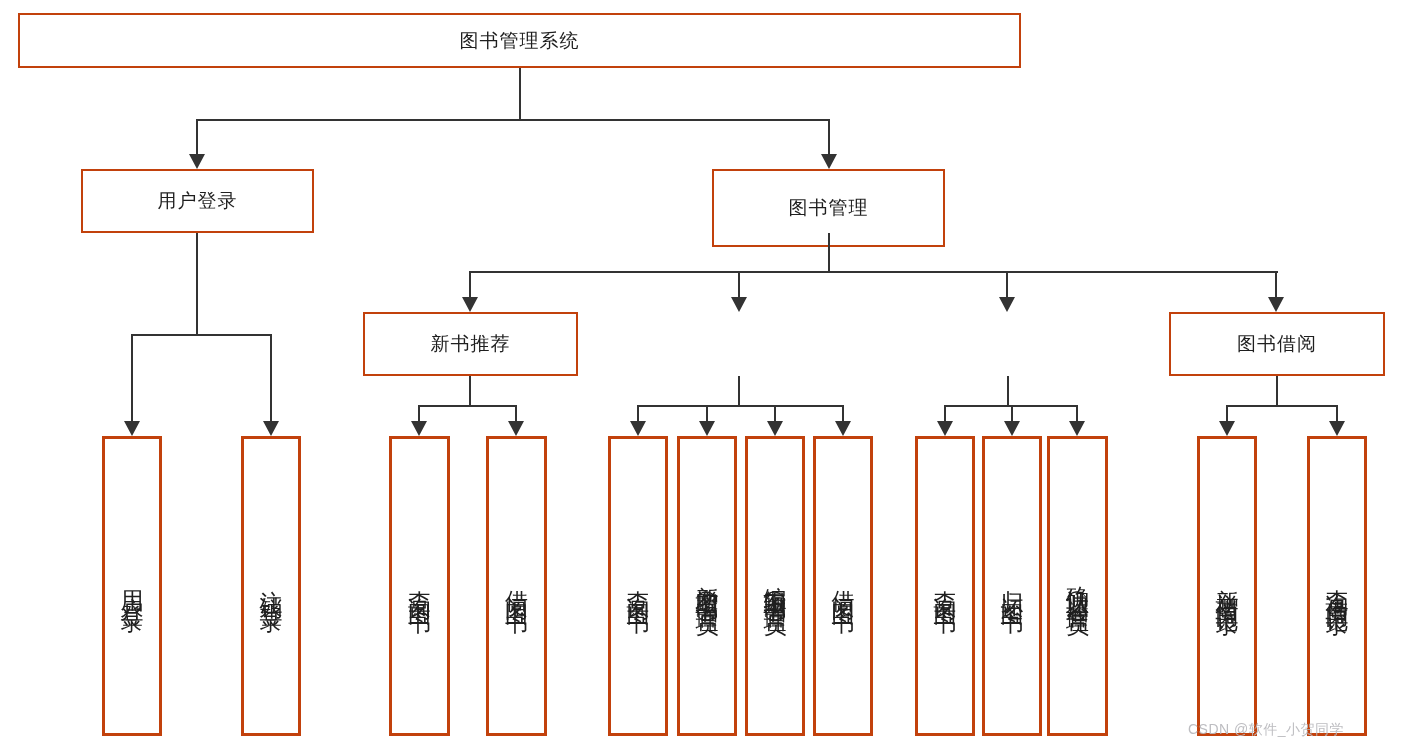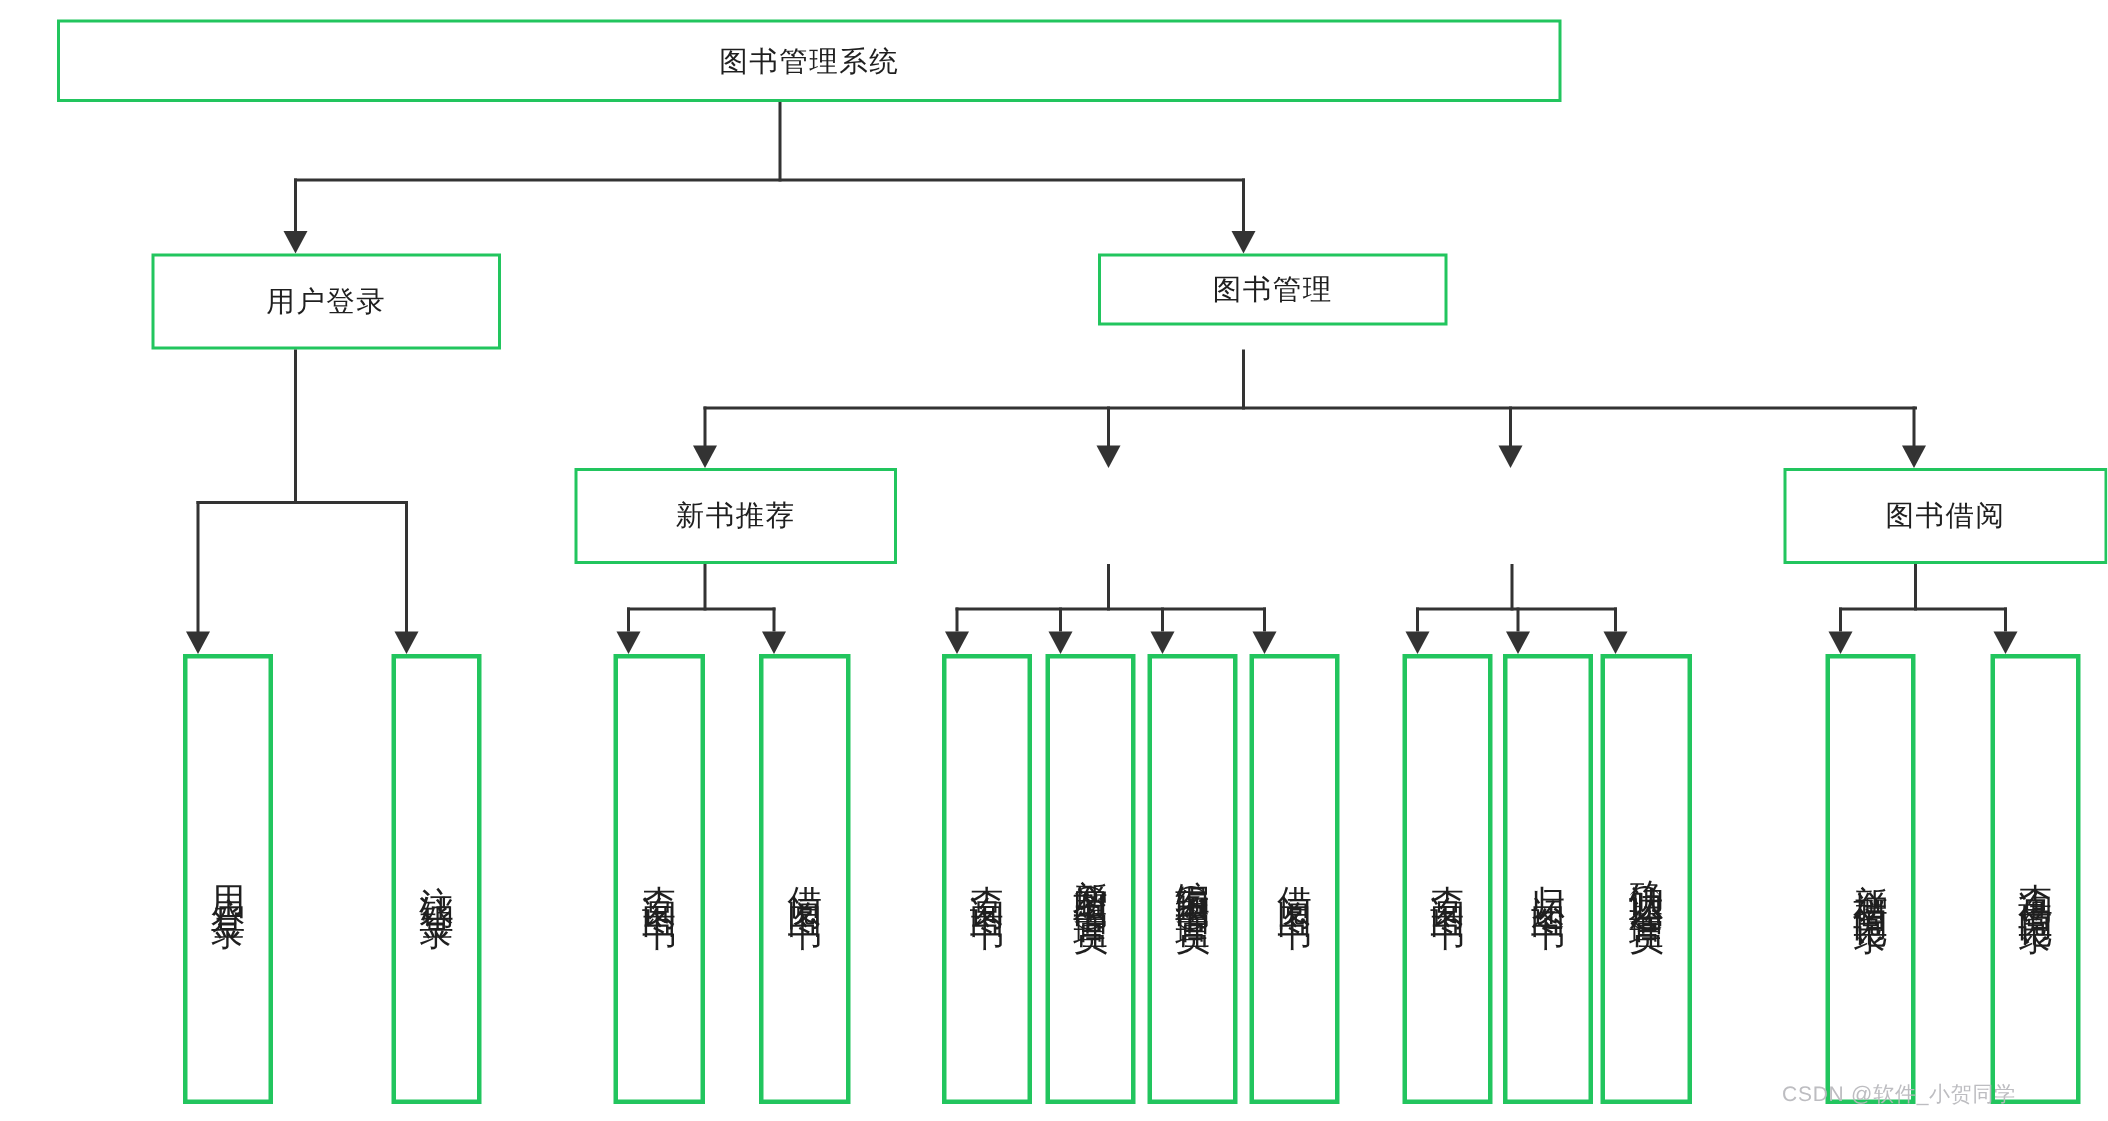--- a/index.html
+++ b/index.html
@@ -10,28 +10,27 @@
   }
   .canvas {
     position: relative;
     width: 1405px;
     height: 747px;
     background: #ffffff;
     overflow: hidden;
   }
   .box {
     position: absolute;
-    border: 2px solid #22c55e;
+    border: 2px solid #c2410c;
     background: #ffffff;
     display: flex;
     align-items: center;
     justify-content: center;
     box-sizing: border-box;
     color: #1f1f1f;
-    margin-left: 20px;
   }
   .box.root-box   { font-size: 19px; }
   .box.branch-box { font-size: 19px; }
   .box.leaf-box   { border-width: 3px; }
   .hlabel {
     white-space: nowrap;
     letter-spacing: 1px;
   }
   .vtext {
     writing-mode: vertical-rl;
@@ -70,21 +69,21 @@
 
 <div class="canvas">
 
   <div class="box root-box" style="left:18px; top:13px; width:1003px; height:55px;">
     <span class="hlabel">图书管理系统</span>
   </div>
 
   <div class="box branch-box" style="left:81px; top:169px; width:233px; height:64px;">
     <span class="hlabel">用户登录</span>
   </div>
-  <div class="box branch-box" style="left:712px; top:169px; width:233px; height:48px;">
+  <div class="box branch-box" style="left:712px; top:169px; width:233px; height:78px;">
     <span class="hlabel">图书管理</span>
   </div>
 
   <div class="box branch-box" style="left:363px; top:312px; width:215px; height:64px;">
     <span class="hlabel">新书推荐</span>
   </div>
   <div class="box branch-box" style="left:1169px; top:312px; width:216px; height:64px;">
     <span class="hlabel">图书借阅</span>
   </div>
 

